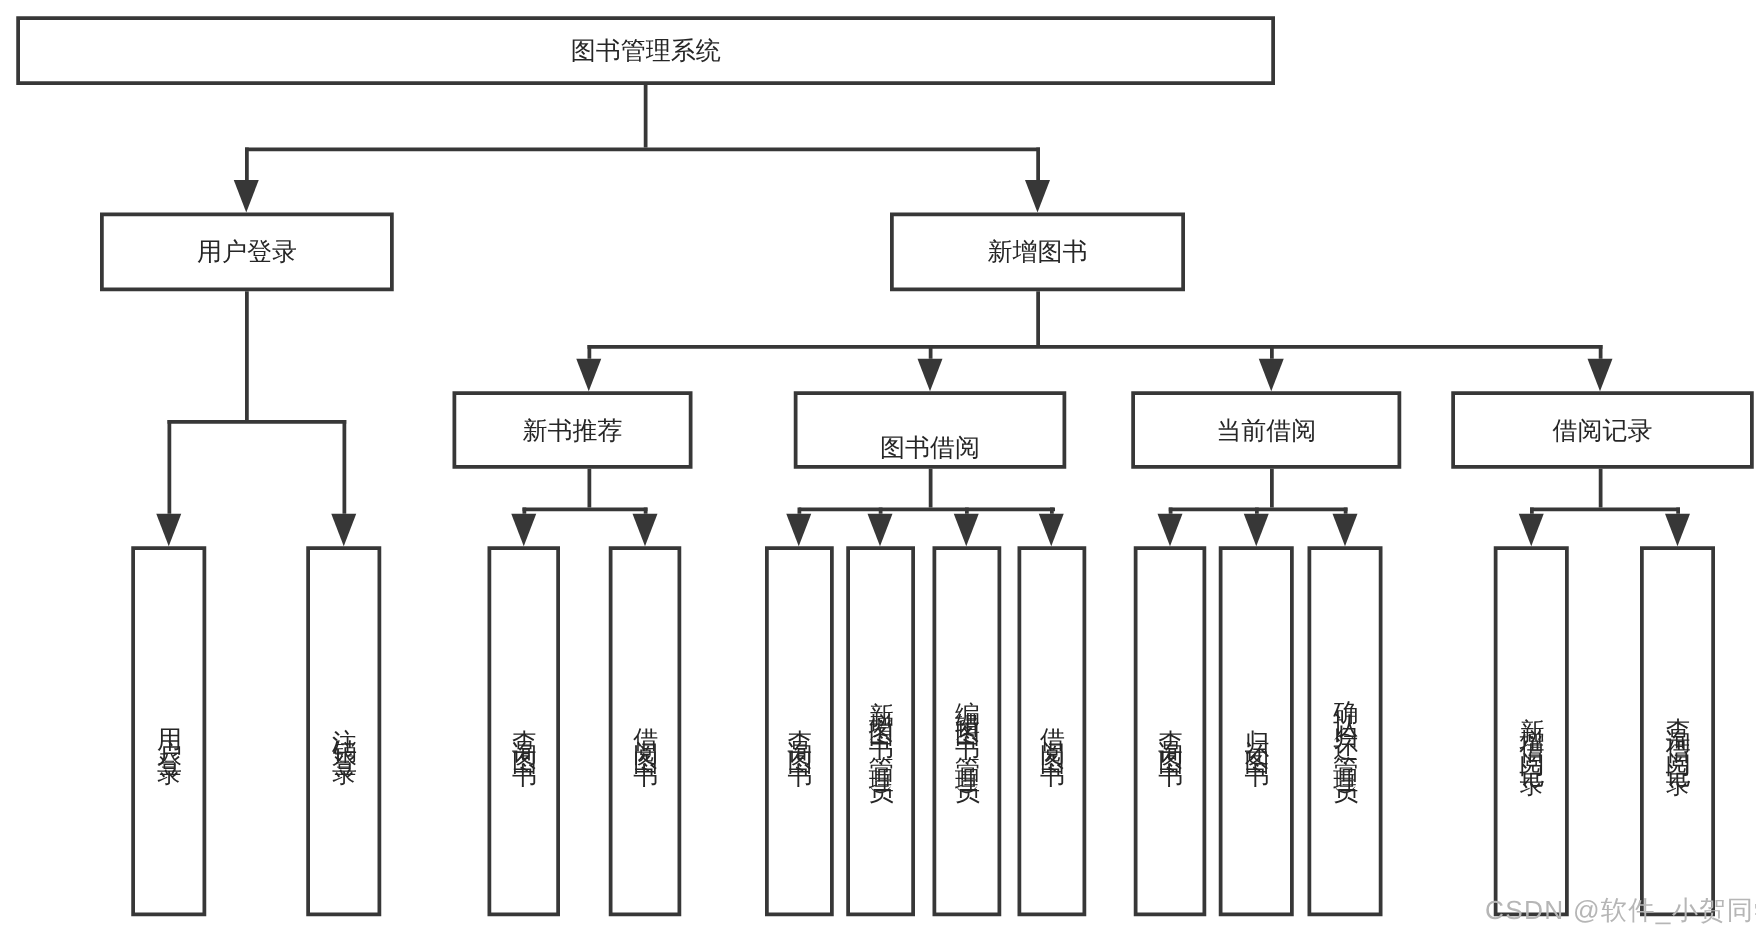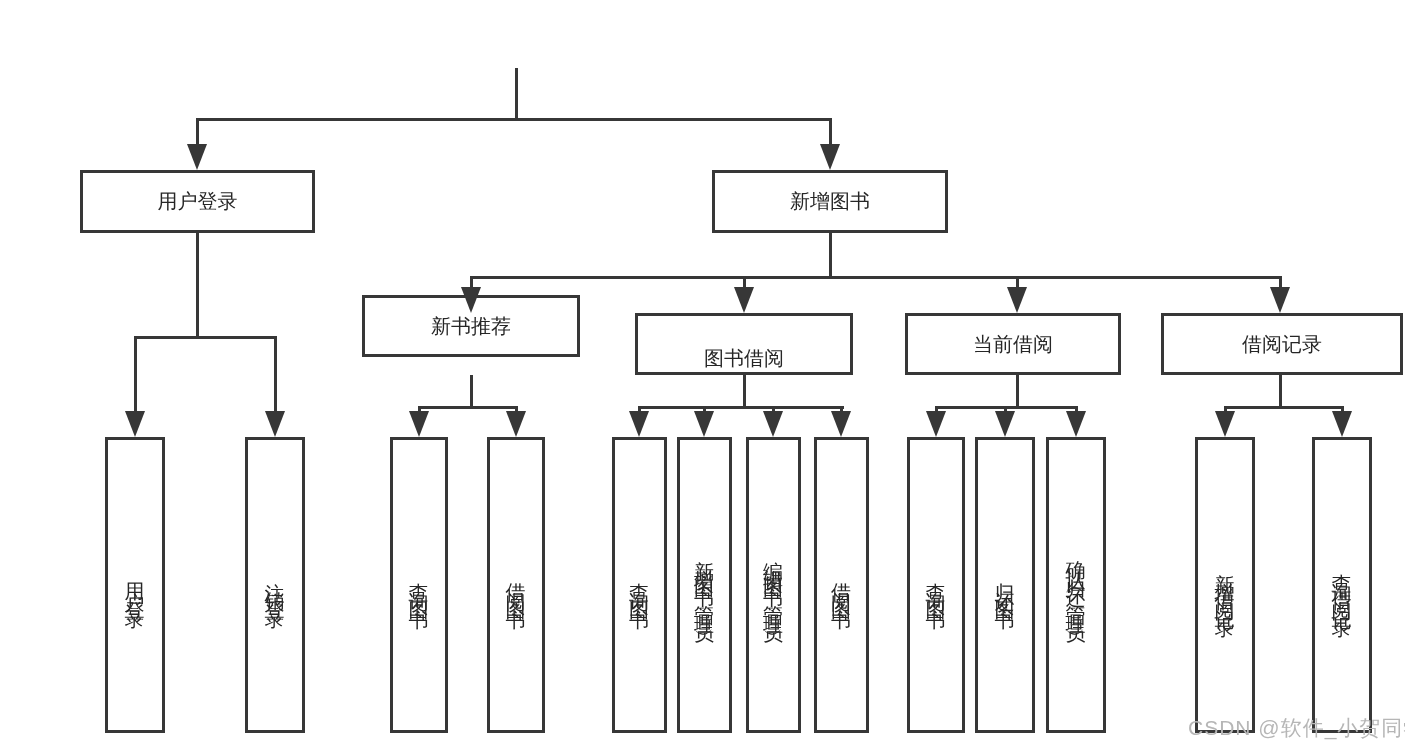--- a/index.html
+++ b/index.html
@@ -56,30 +56,33 @@
     letter-spacing:1px;
     white-space:nowrap;
     z-index:10;
   }
 </style>
 </head>
 <body>
 
 <div id="stage">
 
+  <div class="hbox" style="left:13px;top:13px;width:1007px;height:55px;">
+    <span>图书管理系统</span>
+  </div>
 
   <div class="hbox" style="left:80px;top:170px;width:235px;height:63px;">
     <span>用户登录</span>
   </div>
 
   <div class="hbox" style="left:712px;top:170px;width:236px;height:63px;">
     <span>新增图书</span>
   </div>
 
-  <div class="hbox" style="left:362px;top:295px;width:218px;height:62px;">
+  <div class="hbox" style="left:362px;top:313px;width:192px;height:62px;">
     <span>新书推荐</span>
   </div>
 
   <div class="hbox" style="left:635px;top:313px;width:218px;height:62px;align-items:flex-end;">
     <span>图书借阅</span>
   </div>
 
   <div class="hbox" style="left:905px;top:313px;width:216px;height:62px;">
     <span>当前借阅</span>
   </div>

